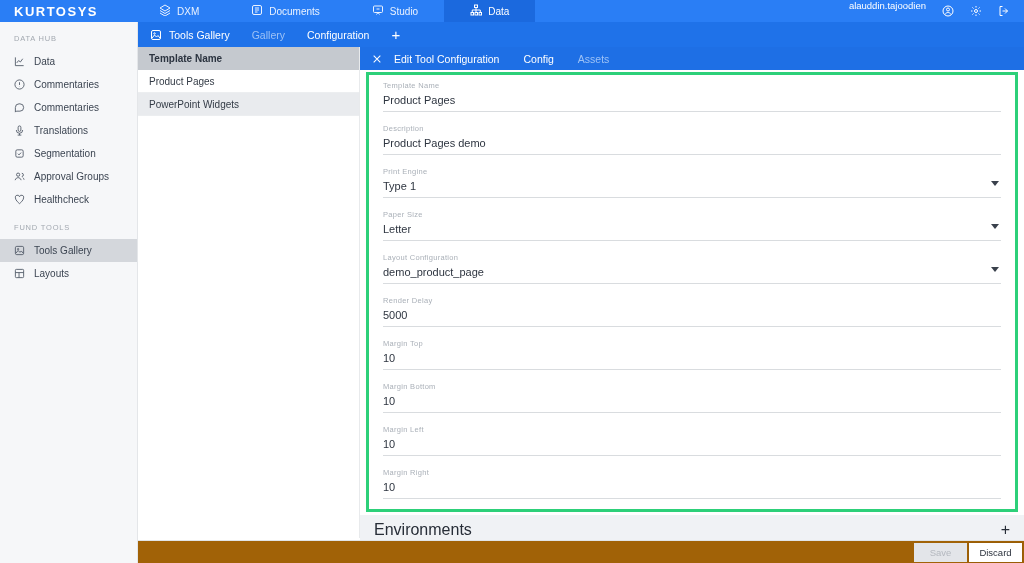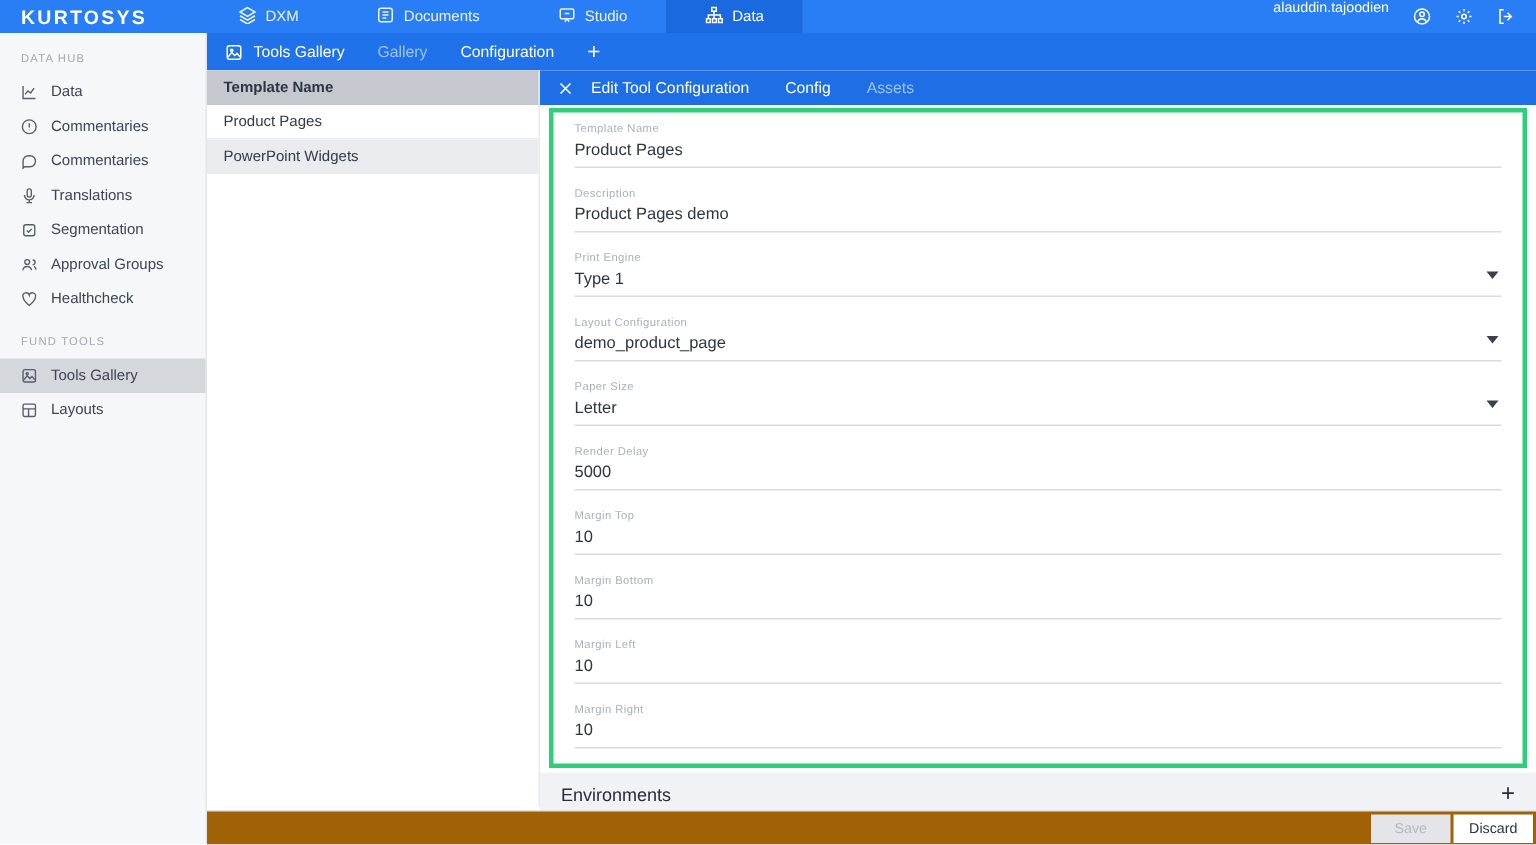--- a/index.html
+++ b/index.html
@@ -72,21 +72,21 @@
   .f-label { font-size:7.5px; color:#aab0b8; letter-spacing:.3px; line-height:10px; }
   .f-value { position:relative; font-size:11px; color:#2e3540; line-height:14px;
     padding:2px 0 4px 0; border-bottom:1px solid #d9dcdf; cursor:text; }
   .f-caret { position:absolute; right:2px; top:4px; width:0; height:0;
     border-left:4px solid transparent; border-right:4px solid transparent;
     border-top:5px solid #3a414c; cursor:pointer; }
 
   
   .envrow { margin-top:3px; height:29px; background:#f0f2f5; display:flex;
     align-items:center; padding:0 14px; flex:none; }
-  .env-title { font-size:12px; color:#272d37; }
+  .env-title { font-size:16px; color:#272d37; }
   .env-plus { margin-left:auto; font-size:16px; font-weight:300; color:#272d37; cursor:pointer; }
 
   
   .footer { margin-top:2px; height:23px; background:#a16207; border-top:1px solid #e1e4e7;
     display:flex; align-items:center; justify-content:flex-end; gap:2px; padding-right:2px; flex:none; }
   .btn { height:19px; min-width:53px; display:flex; align-items:center; justify-content:center;
     font-size:9.5px; cursor:pointer; padding:0 10px; }
   .btn-save { background:#e3e5e9; color:#b4b8bf; }
   .btn-discard { background:#fff; color:#2b323d; box-shadow:0 0 2px rgba(0,0,0,.15); }
 </style>
@@ -267,26 +267,26 @@
           </div>
           <div class="field">
             <div class="f-label">Description</div>
             <div class="f-value">Product Pages demo</div>
           </div>
           <div class="field">
             <div class="f-label">Print Engine</div>
             <div class="f-value"><span>Type 1</span><span class="f-caret"></span></div>
           </div>
           <div class="field">
+            <div class="f-label">Paper Size</div>
+            <div class="f-value"><span>Letter</span><span class="f-caret"></span></div>
+          </div>
+          <div class="field">
             <div class="f-label">Layout Configuration</div>
             <div class="f-value"><span>demo_product_page</span><span class="f-caret"></span></div>
-          </div>
-          <div class="field">
-            <div class="f-label">Paper Size</div>
-            <div class="f-value"><span>Letter</span><span class="f-caret"></span></div>
           </div>
           <div class="field">
             <div class="f-label">Render Delay</div>
             <div class="f-value">5000</div>
           </div>
           <div class="field">
             <div class="f-label">Margin Top</div>
             <div class="f-value">10</div>
           </div>
           <div class="field">

